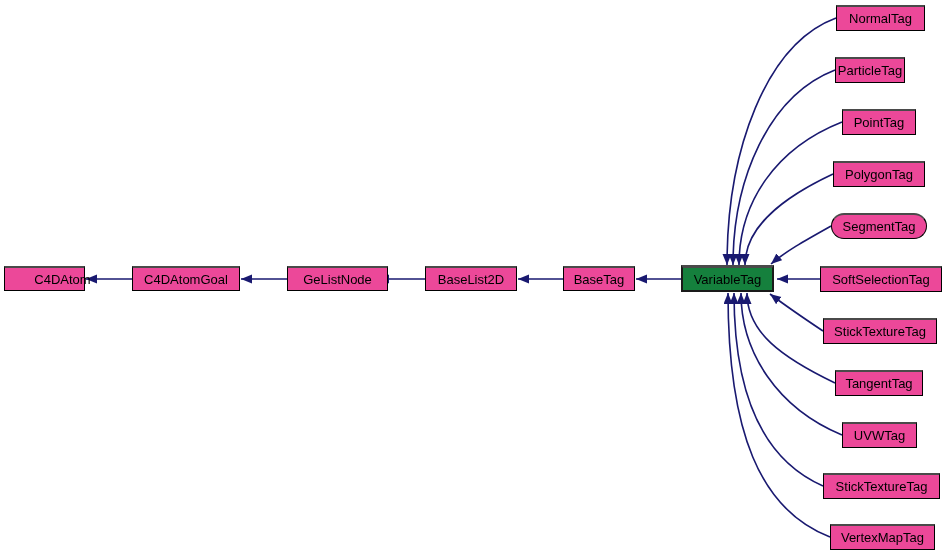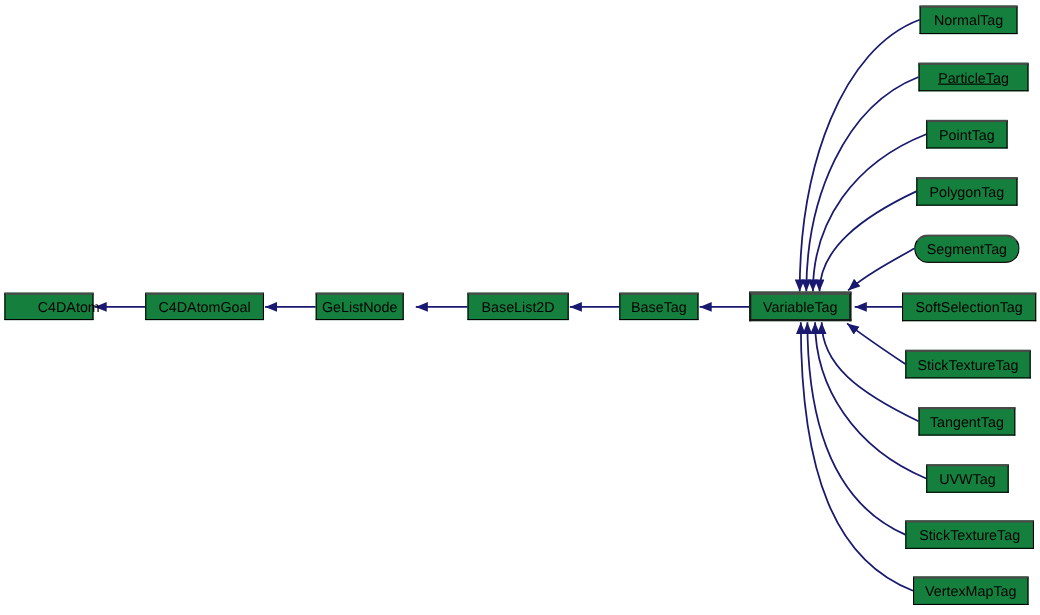--- a/index.html
+++ b/index.html
@@ -24,21 +24,21 @@
   }
   .edge {
     fill: none;
     stroke: #191970;
     stroke-width: 1.6px;
   }
   .node {
     position: absolute;
     box-sizing: border-box;
     height: 25px;
-    background: #15803d;
+    background: #ec4899;
     border: 1px solid #000000;
     border-top: 2px solid #4a4a4a;
     display: flex;
     align-items: center;
     justify-content: center;
     font-size: 13px;
     color: #000000;
     white-space: nowrap;
     cursor: pointer;
   }
@@ -76,28 +76,28 @@
     <path class="edge" d="M820,279 L777,279" marker-end="url(#arrow)"></path>
     <path class="edge" d="M823,331 C802,317 786,306 770,294" marker-end="url(#arrow)"></path>
     <path class="edge" d="M835,383 C781,357 747,332 747,293" marker-end="url(#arrow)"></path>
     <path class="edge" d="M842,435 C777,408 741,352 741,293" marker-end="url(#arrow)"></path>
     <path class="edge" d="M823,486 C761,459 734,390 734,293" marker-end="url(#arrow)"></path>
     <path class="edge" d="M830,537 C760,510 728,432 728,293" marker-end="url(#arrow)"></path>
   </svg>
 
   <div class="node" style="left:4px;   top:266px; width:81px;padding-left:36px;">C4DAtom</div>
   <div class="node" style="left:132px; top:266px; width:108px;">C4DAtomGoal</div>
-  <div class="node" style="left:287px; top:266px; width:80px;">GeListNode</div>
+  <div class="node" style="left:287px; top:266px; width:101px;">GeListNode</div>
   <div class="node" style="left:425px; top:266px; width:92px;">BaseList2D</div>
   <div class="node" style="left:563px; top:266px; width:72px;">BaseTag</div>
 
   <div class="node highlight" style="left:681px; top:265px; width:93px;">VariableTag</div>
 
   <div class="node tall" style="left:836px; top:5px;   width:89px;">NormalTag</div>
-  <div class="node tall" style="left:835px; top:57px;  width:100px;text-decoration:underline;">ParticleTag</div>
+  <div class="node tall" style="left:835px; top:57px;  width:70px;">ParticleTag</div>
   <div class="node tall" style="left:842px; top:109px; width:74px;">PointTag</div>
   <div class="node tall" style="left:833px; top:161px; width:92px;">PolygonTag</div>
   <div class="node tall" style="left:831px; top:213px; width:96px;border-radius:13px;">SegmentTag</div>
   <div class="node tall" style="left:820px; top:266px; width:122px;">SoftSelectionTag</div>
   <div class="node tall" style="left:823px; top:318px; width:114px;">StickTextureTag</div>
   <div class="node tall" style="left:835px; top:370px; width:88px;">TangentTag</div>
   <div class="node tall" style="left:842px; top:422px; width:75px;">UVWTag</div>
   <div class="node tall" style="left:823px; top:473px; width:117px;">StickTextureTag</div>
   <div class="node tall" style="left:830px; top:524px; width:105px;">VertexMapTag</div>
 

